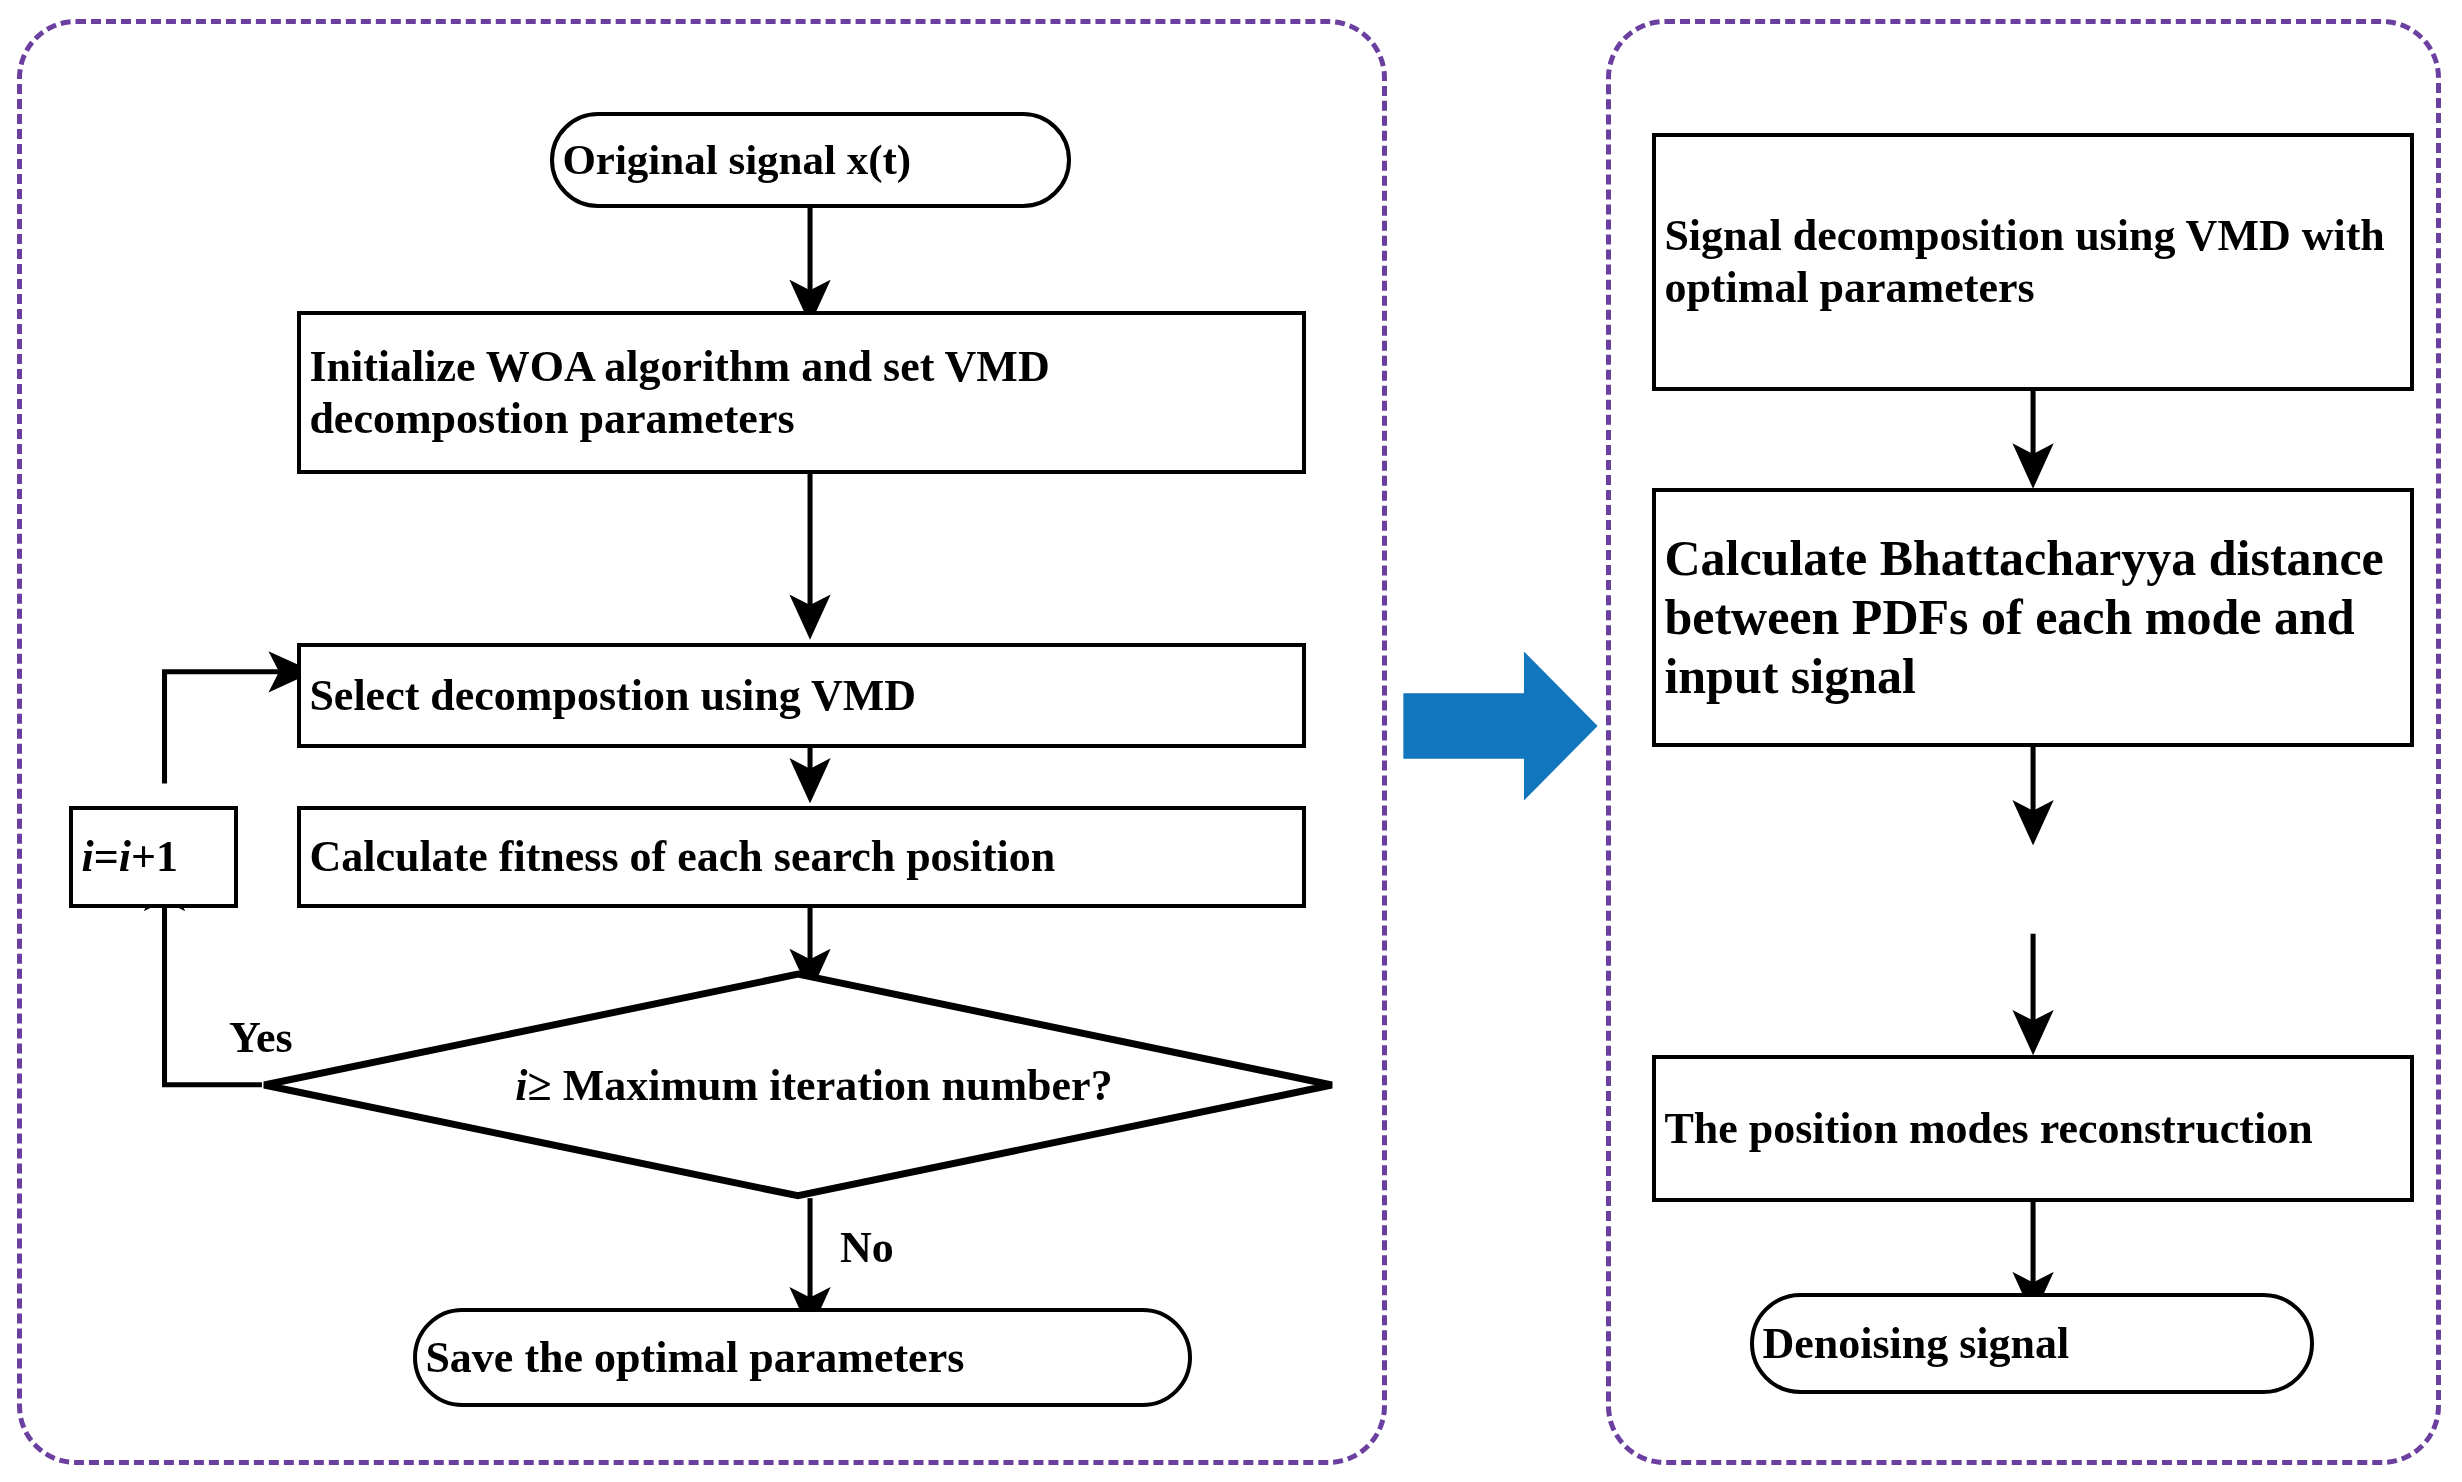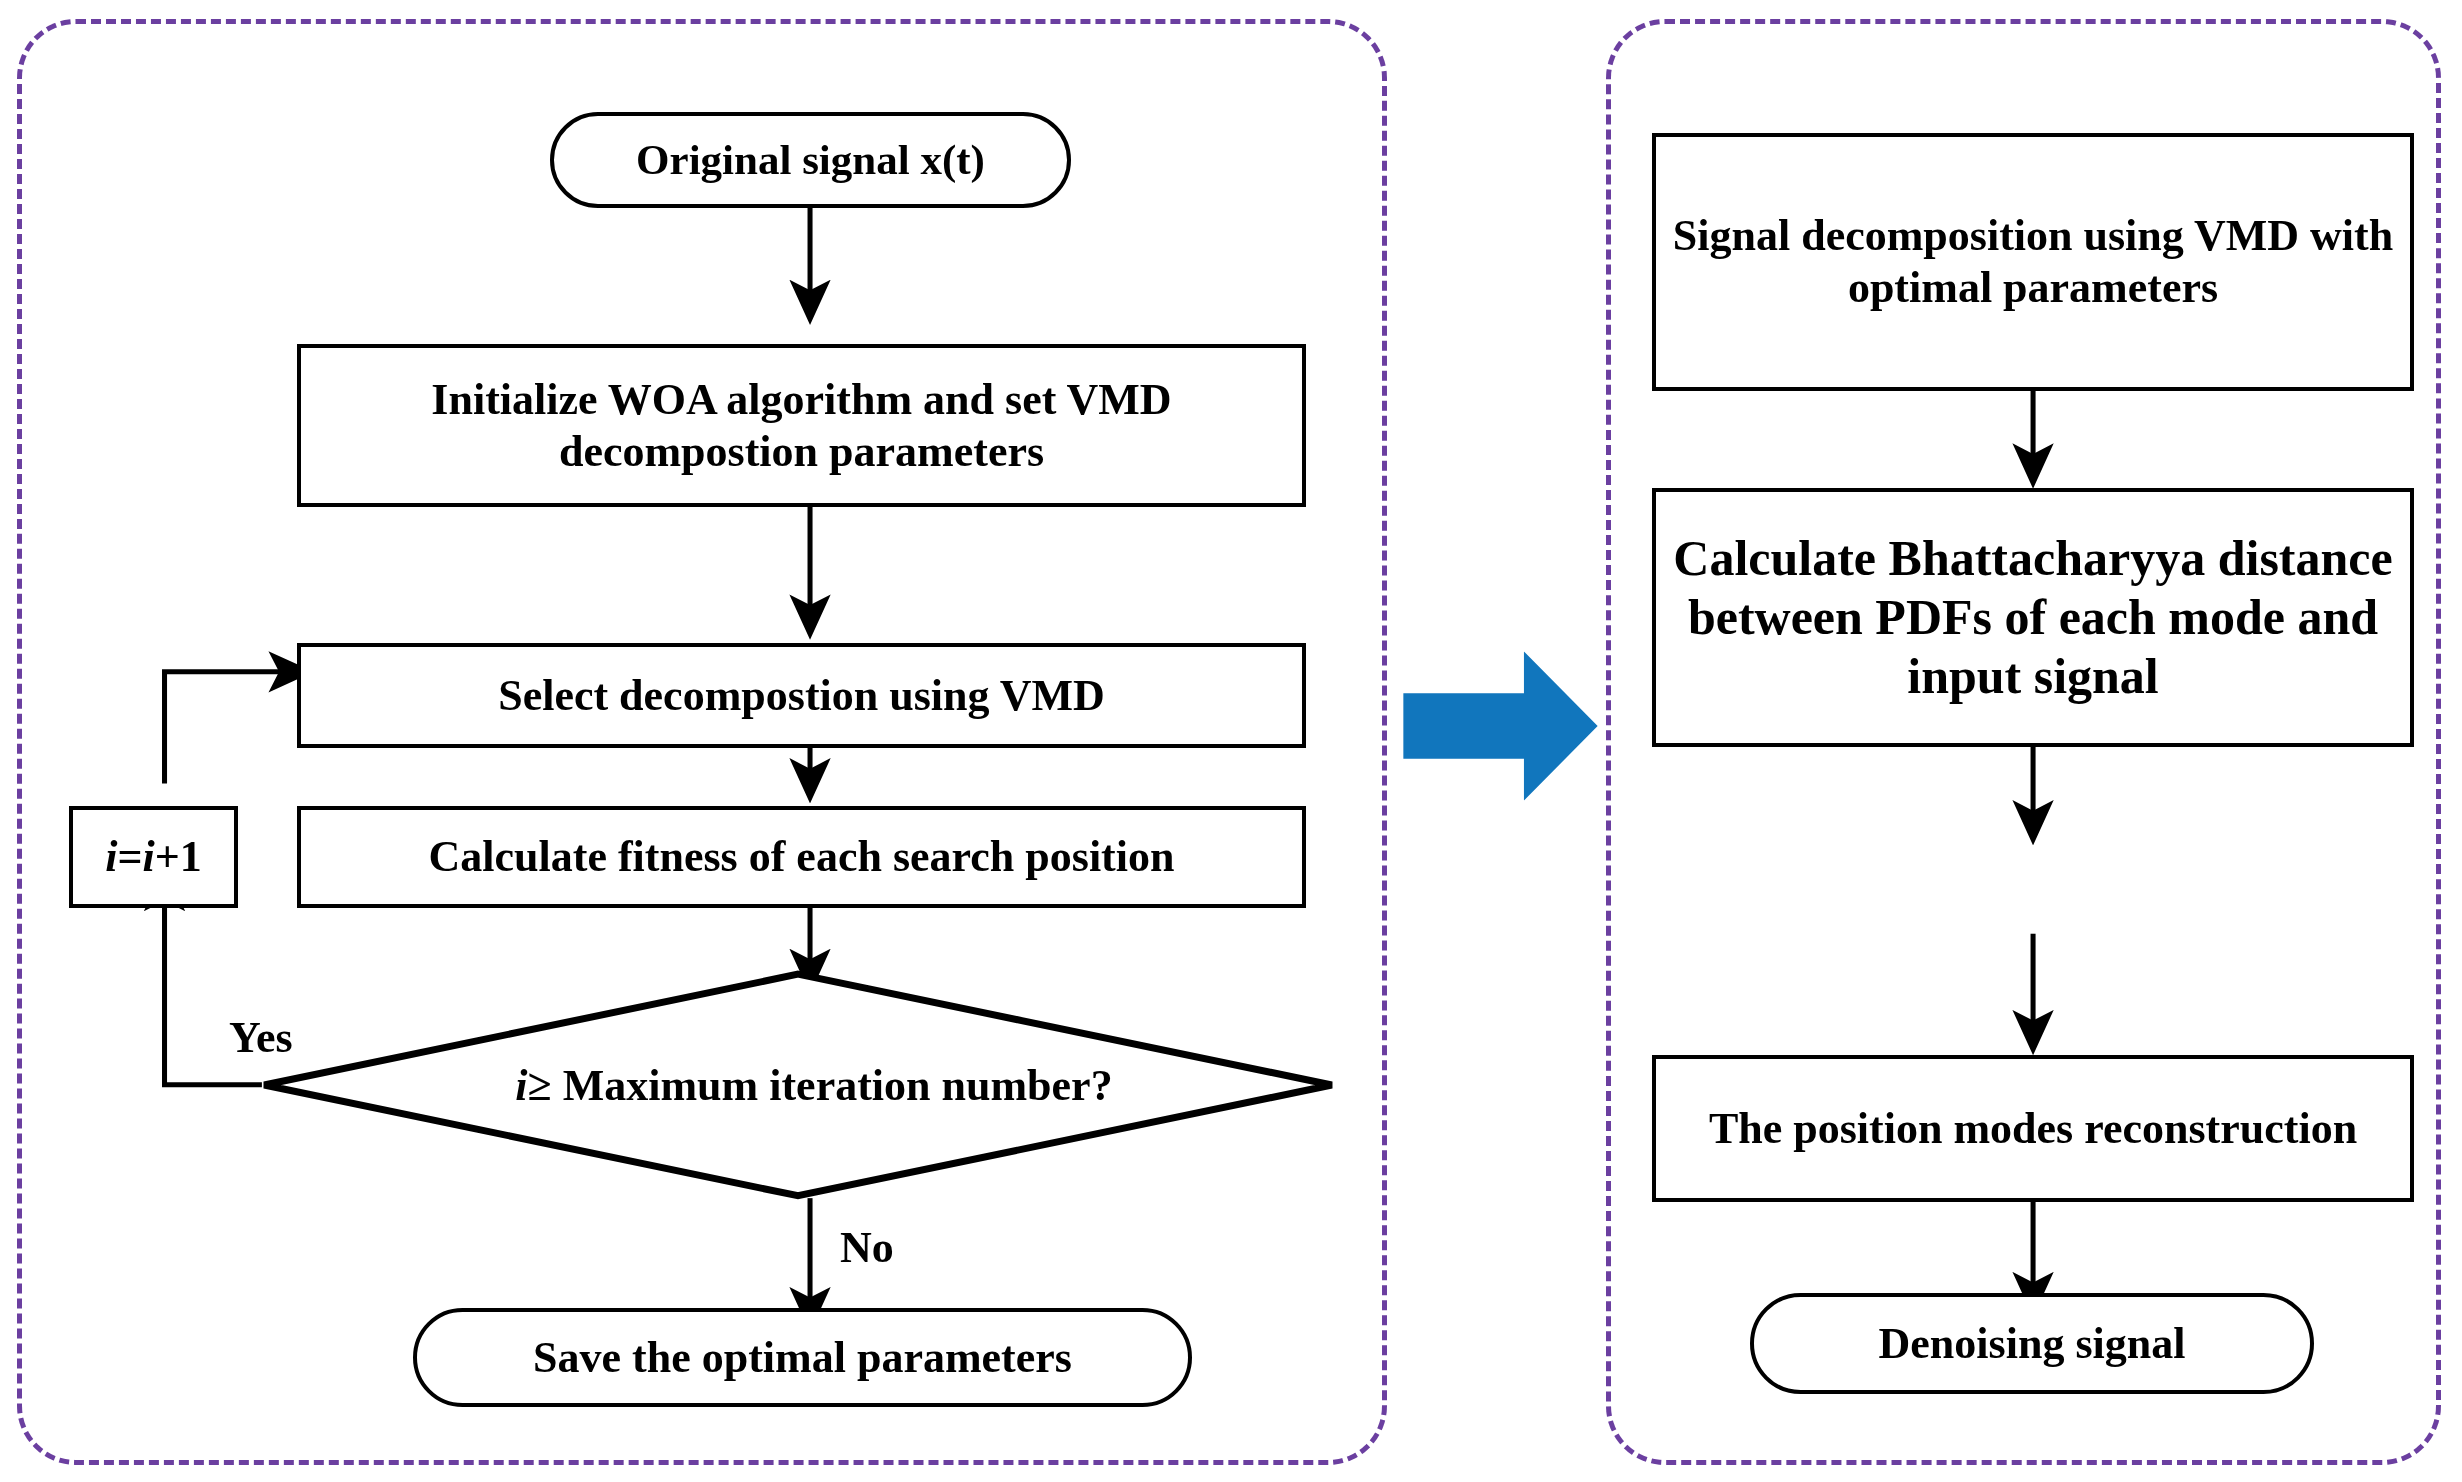--- a/index.html
+++ b/index.html
@@ -22,21 +22,21 @@
   #panel-left  {left:17px;  top:18.5px;  width:1370px; height:1446px;}
   #panel-right {left:1606px;top:18.5px;  width:835px;  height:1446px;}
 
   
   .node{
     position:absolute;
     box-sizing:border-box;
     background:#ffffff;
     border:4.2px solid #000;
     display:flex;align-items:center;justify-content:center;
-    text-align:center;
+    text-align:left;
     font-weight:bold;
     line-height:1.18;
     padding:3.4px 8.4px;
   }
   .node.process{border-radius:0;margin-top:24px;}
   .node.terminal{border-radius:839px;border-width:4.2px;}
   .node span{display:block;width:100%;}
 
   
   .decision{
@@ -94,21 +94,21 @@
     <line x1="2422" y1="437" x2="2422" y2="553" stroke="#000" stroke-width="6" marker-end="url(#ah)"></line>
     <line x1="2422" y1="862" x2="2422" y2="978" stroke="#000" stroke-width="6" marker-end="url(#ah)"></line>
     <line x1="2422" y1="1112" x2="2422" y2="1228" stroke="#000" stroke-width="6" marker-end="url(#ah)"></line>
     <line x1="2422" y1="1403" x2="2422" y2="1540" stroke="#000" stroke-width="6" marker-end="url(#ah)"></line>
   </svg>
 
   <div class="node terminal" style="left:550px;top:112px;width:521px;height:96px;font-size:43px;">
     <span>Original signal x(t)</span>
   </div>
 
-  <div class="node process" style="left:297px;top:320px;width:1009px;height:163px;font-size:44px;">
+  <div class="node process" style="left:297px;top:287px;width:1009px;height:163px;font-size:44px;">
     <span>Initialize WOA algorithm and set VMD decompostion parameters</span>
   </div>
 
   <div class="node process" style="left:297px;top:619px;width:1009px;height:105px;font-size:44px;">
     <span>Select decompostion using VMD</span>
   </div>
 
   <div class="node process" style="left:69px;top:782px;width:169px;height:102px;font-size:44px;">
     <span>
       <i class="ital">i</i>=<i class="ital">i</i>+1

